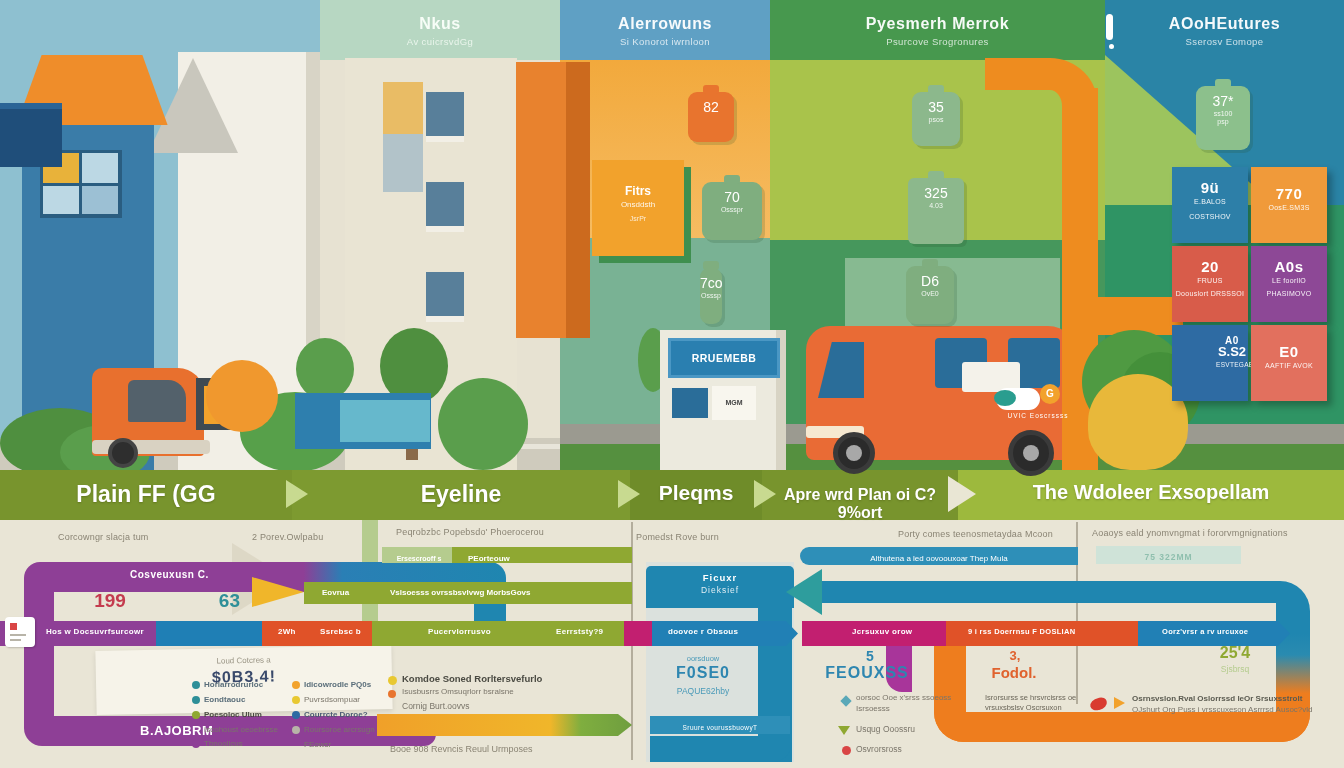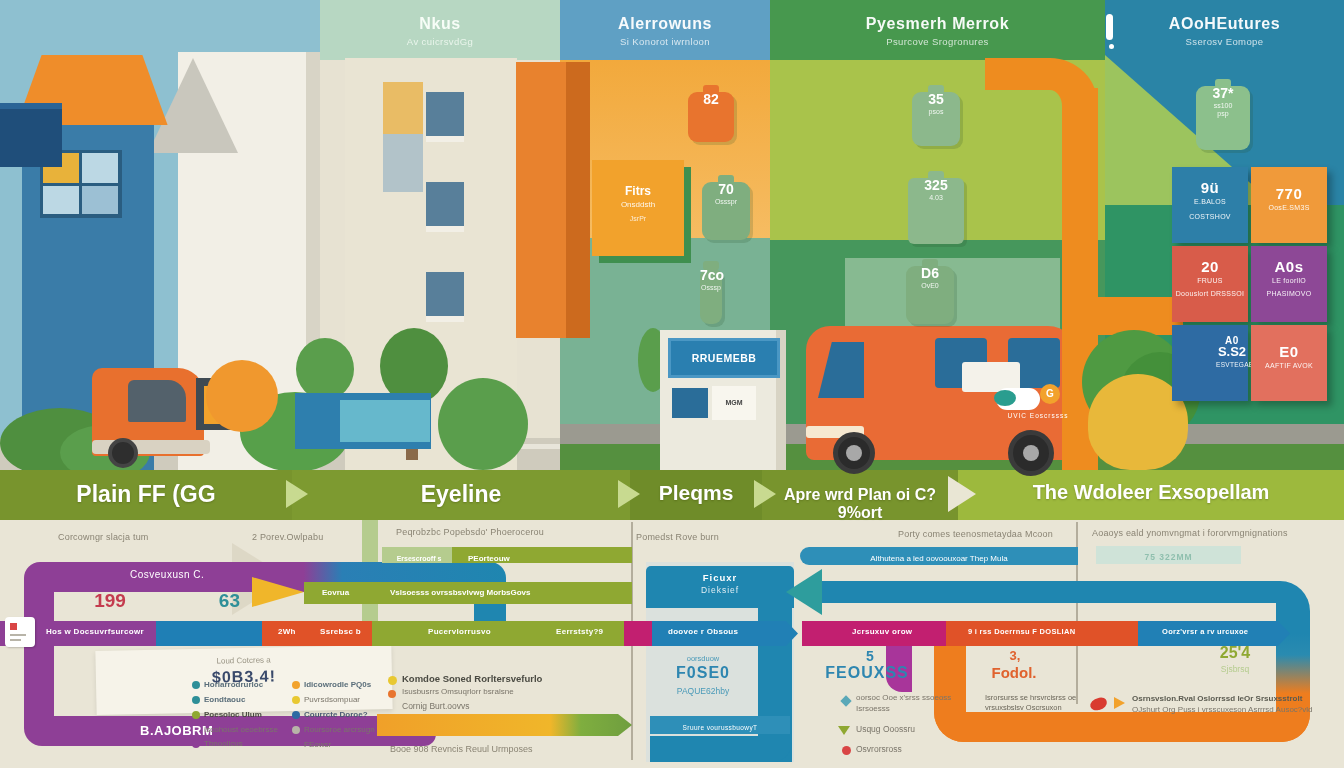--- a/index.html
+++ b/index.html
@@ -11,21 +11,21 @@
   .note{position:absolute;font-size:9px;color:#8a8474;white-space:nowrap;letter-spacing:.2px;}
   .colhead{position:absolute;top:15px;text-align:center;color:rgba(255,255,255,.95);z-index:3;}
   .colhead .t{font-size:16px;font-weight:bold;letter-spacing:.6px;display:block;}
   .colhead .s{font-size:9.5px;opacity:.8;display:block;margin-top:3px;letter-spacing:.4px;}
   .bandtitle{position:absolute;top:481px;color:#fff;font-weight:bold;text-align:center;
              text-shadow:0 1px 2px rgba(60,70,10,.35);z-index:4;}
   .jug{position:absolute;border-radius:9px;color:#fff;text-align:center;
        box-shadow:3px 3px 0 rgba(40,80,40,.18);z-index:3;}
   .jug .neck{position:absolute;top:-7px;left:50%;transform:translateX(-50%);
              width:16px;height:9px;border-radius:3px;background:inherit;}
-  .jug .v{display:block;font-weight:bold;font-size:14px;line-height:1.05;}
+  .jug .v{display:block;font-weight:normal;font-size:14px;line-height:1.05;margin-top:8px;}
   .jug .l{display:block;font-size:7px;opacity:.88;margin-top:1px;}
   .tile{position:absolute;width:76px;height:76px;color:#fff;text-align:center;
         box-shadow:5px 5px 7px rgba(0,0,0,.28);z-index:3;}
   .tile .v{display:block;font-size:15px;font-weight:bold;margin-top:12px;letter-spacing:.5px;}
   .tile .v2{display:block;font-size:13px;font-weight:bold;margin-top:-2px;}
   .tile .l{display:block;font-size:7px;opacity:.92;margin-top:2px;letter-spacing:.3px;}
   .chev{position:absolute;top:621px;height:25px;z-index:6;
         clip-path:polygon(0 0,calc(100% - 12px) 0,100% 50%,calc(100% - 12px) 100%,0 100%);}
   .chevlab{position:absolute;top:627px;font-size:8px;font-weight:bold;color:#fff;
            white-space:nowrap;letter-spacing:.3px;z-index:7;}
@@ -153,21 +153,21 @@
 
   <div class="jug" style="left:688px;top:92px;width:46px;height:50px;background:#e8742e;">
     <div class="neck"></div>
     <span class="v">82</span>
   </div>
   <div class="ab" style="left:592px;top:160px;width:92px;height:96px;background:#f2a22c;box-shadow:7px 7px 0 #3f8f4f;color:#fff;text-align:center;z-index:3;">
     <div style="font-size:12px;font-weight:bold;margin-top:24px;">Fitrs</div>
     <div style="font-size:8px;opacity:.9;margin-top:2px;">Onsddsth</div>
     <div style="font-size:7px;opacity:.8;margin-top:6px;">JsrPr</div>
   </div>
-  <div class="jug" style="left:702px;top:182px;width:48px;height:58px;background:#7fae7f;">
+  <div class="jug" style="left:702px;top:182px;width:60px;height:58px;background:#7fae7f;">
     <div class="neck"></div>
     <span class="v">70</span>
     <span class="l">Ossspr</span>
   </div>
   <div class="jug" style="left:700px;top:268px;width:22px;height:56px;background:#7fae7f;">
     <div class="neck"></div>
     <span class="v">7co</span>
     <span class="l">Osssp</span>
   </div>
   <div class="jug" style="left:912px;top:92px;width:48px;height:54px;background:#8cb88c;">
@@ -246,21 +246,21 @@
   <div class="note" style="left:252px;top:532px;z-index:5;">2 Porev.Owlpabu</div>
   <div class="note" style="left:396px;top:527px;z-index:5;">Peqrobzbc Popebsdo' Phoerocerou</div>
   <div class="note" style="left:636px;top:532px;z-index:5;">Pomedst Rove burn</div>
   <div class="note" style="left:898px;top:529px;z-index:5;">Porty comes teenosmetaydaa Mcoon</div>
   <div class="note" style="left:1092px;top:528px;z-index:5;">Aoaoys eald ynomvngmat i fororvmgnignations</div>
 
   <div class="ab" style="left:24px;top:562px;width:482px;height:30px;border-radius:16px 16px 0 0;background:linear-gradient(90deg,#8e3f96 0,#8e3f96 58%,#2a7fb5 66%,#1f86b0 100%);z-index:4;"></div>
   <div class="ab" style="left:24px;top:588px;width:30px;height:132px;background:#8e3f96;z-index:4;"></div>
   <div class="ab" style="left:24px;top:716px;width:412px;height:30px;background:#8e3f96;border-radius:0 0 12px 18px;z-index:4;"></div>
   <div class="ab" style="left:474px;top:588px;width:32px;height:35px;background:#1f86b0;z-index:4;"></div>
-  <div class="txt" style="left:130px;top:569px;color:#fff;font-size:10px;font-weight:normal;letter-spacing:.5px;z-index:5;">Cosveuxusn C.</div>
+  <div class="txt" style="left:130px;top:569px;color:#fff;font-size:10px;font-weight:bold;letter-spacing:.5px;z-index:5;">Cosveuxusn C.</div>
   <div class="txt" style="left:80px;top:590px;width:60px;text-align:center;font-size:19px;font-weight:bold;color:#c43b4e;z-index:5;">199</div>
   <div class="txt" style="left:190px;top:590px;width:50px;text-align:right;font-size:19px;font-weight:bold;color:#2e8f98;z-index:5;">63</div>
   <div class="ab" style="left:96px;top:648px;width:296px;height:64px;background:#f6f3e9;transform:rotate(-1.2deg);box-shadow:0 2px 5px rgba(0,0,0,.1);text-align:center;z-index:3;">
     <div style="font-size:8px;color:#9a9585;margin-top:8px;">Loud Cotcres a</div>
     <div style="font-size:16px;font-weight:bold;color:#3a4a6b;margin-top:3px;letter-spacing:1px;">$0B3.4!</div>
   </div>
   <div class="txt" style="left:140px;top:723px;color:#fff;font-size:13px;font-weight:bold;letter-spacing:.5px;z-index:5;">B.AJOBRM</div>
 
   <div class="ab" style="left:5px;top:617px;width:30px;height:30px;background:#fff;border-radius:4px;box-shadow:1px 1px 2px rgba(0,0,0,.2);z-index:8;">
     <div class="ab" style="left:5px;top:6px;width:7px;height:7px;background:#d94545;"></div>

